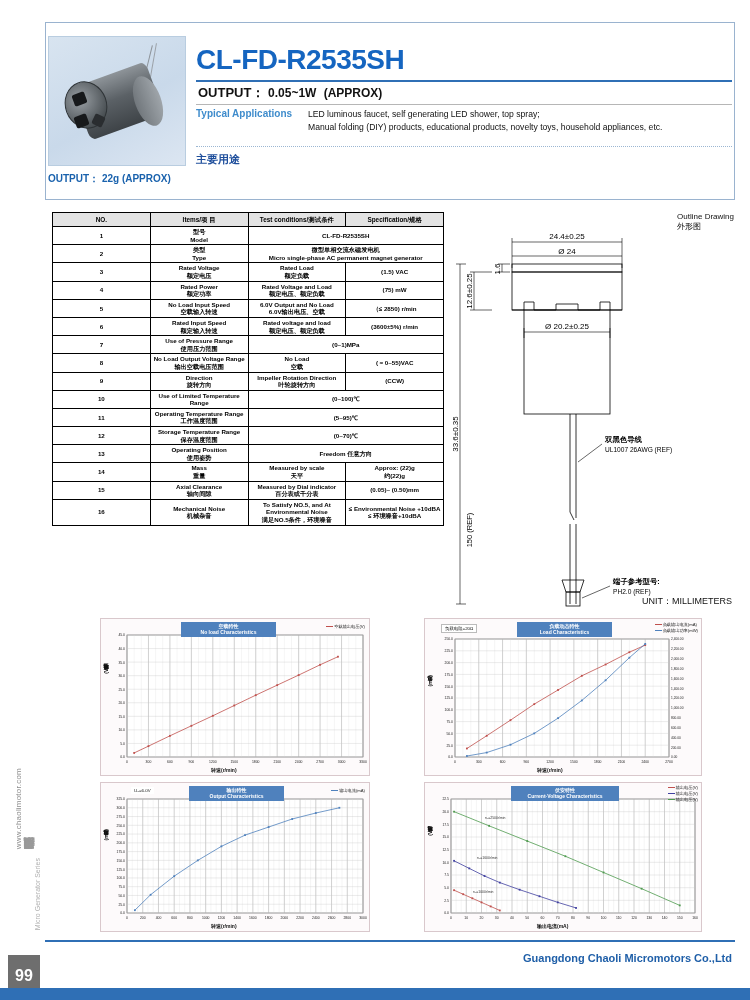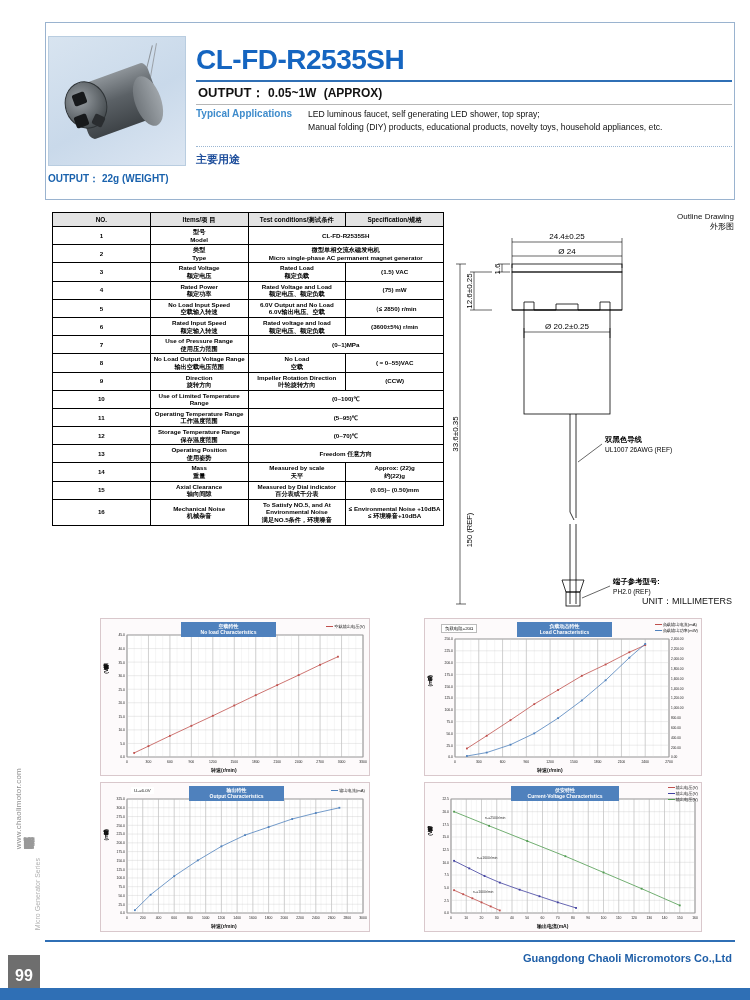--- a/index.html
+++ b/index.html
@@ -97,21 +97,21 @@
   }
   table.spec th { background:#e3e3e3; font-size:6.4px; height:14px; }
   table.spec td.no { width:22px; }
   table.spec td.items { width:104px; }
   table.spec td.cond { width:136px; }
   table.spec td.specv { width:86px; }
   .cn { font-weight:bold; }
 
   
   .draw { position:absolute; left:452px; top:212px; width:286px; height:398px; }
-  .od-title { position:absolute; right:4px; top:0px; font-size:8px; text-align:right;
+  .od-title { position:absolute; right:4px; top:0px; font-size:8px; 
               line-height:10px; color:#111; }
   .unit { position:absolute; right:6px; bottom:2px; font-size:9px; color:#111; }
   .draw svg { position:absolute; left:0; top:0; }
 
   
   .chart-box { position:absolute; border:1px solid #d9c8cc; background:#fdfafb; }
   .cb1 { left:100px; top:618px; width:270px; height:158px; }
   .cb2 { left:424px; top:618px; width:278px; height:158px; }
   .cb3 { left:100px; top:782px; width:270px; height:150px; }
   .cb4 { left:424px; top:782px; width:278px; height:150px; }
@@ -154,21 +154,21 @@
     <div class="wire-b"></div>
     <div class="motor-body"></div>
     <div class="motor-cap"></div>
     <div class="motor-face"></div>
     <div class="slot s1"></div>
     <div class="slot s2"></div>
     <div class="slot s3"></div>
   </div>
   <div class="weight-line">
     <span>OUTPUT：</span>
-    <span class="val">22g (WEIGHT)</span>
+    <span class="val">22g (APPROX)</span>
   </div>
 
   <div class="title">CL-FD-R2535SH</div>
   <div class="hr-blue"></div>
   <div class="output-row">
     <span>OUTPUT：</span>
     <span class="ow">0.05~1W</span>
     &nbsp;<span class="ow">(APPROX)</span>
   </div>
   <div class="hr-grey"></div>

